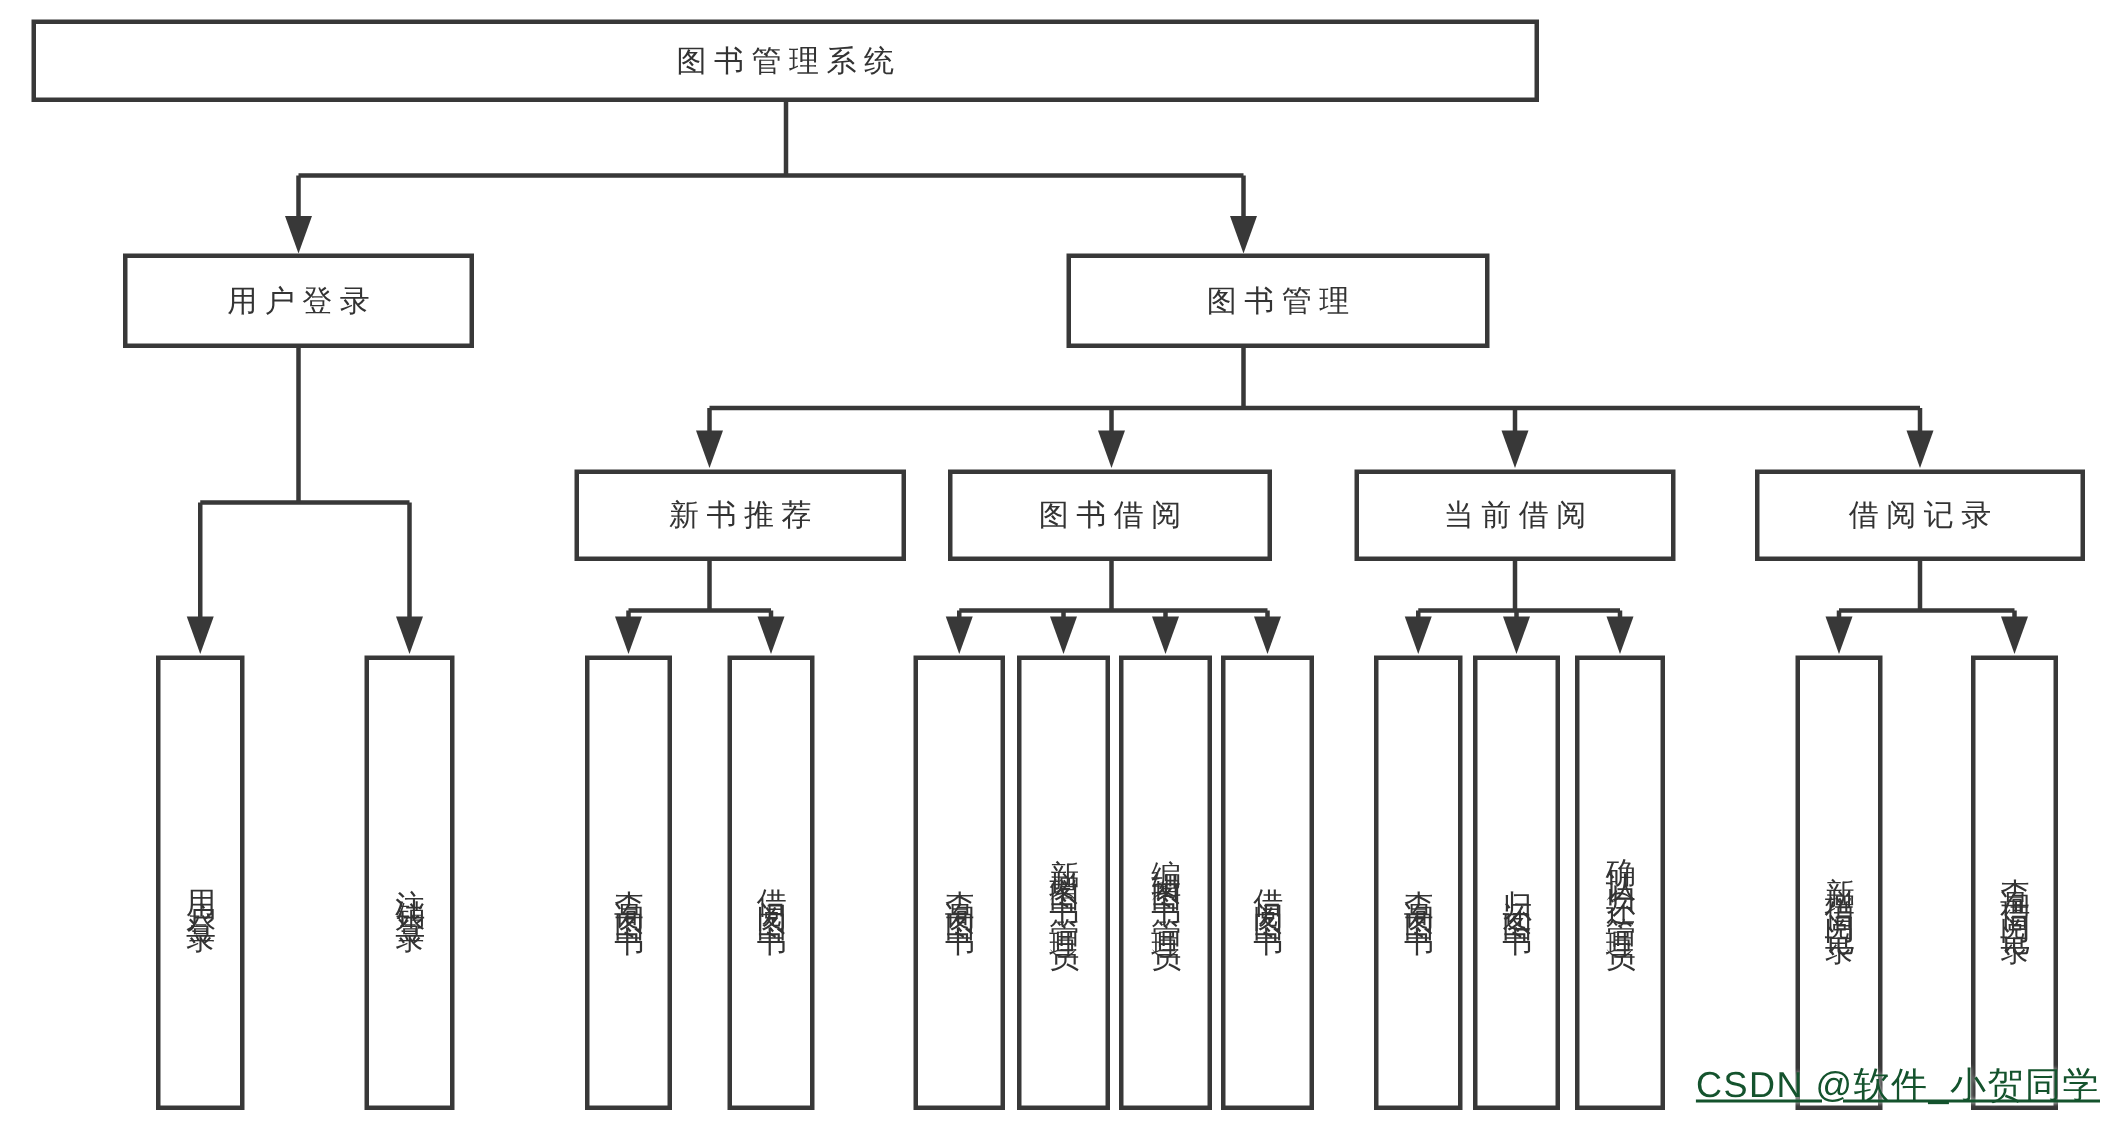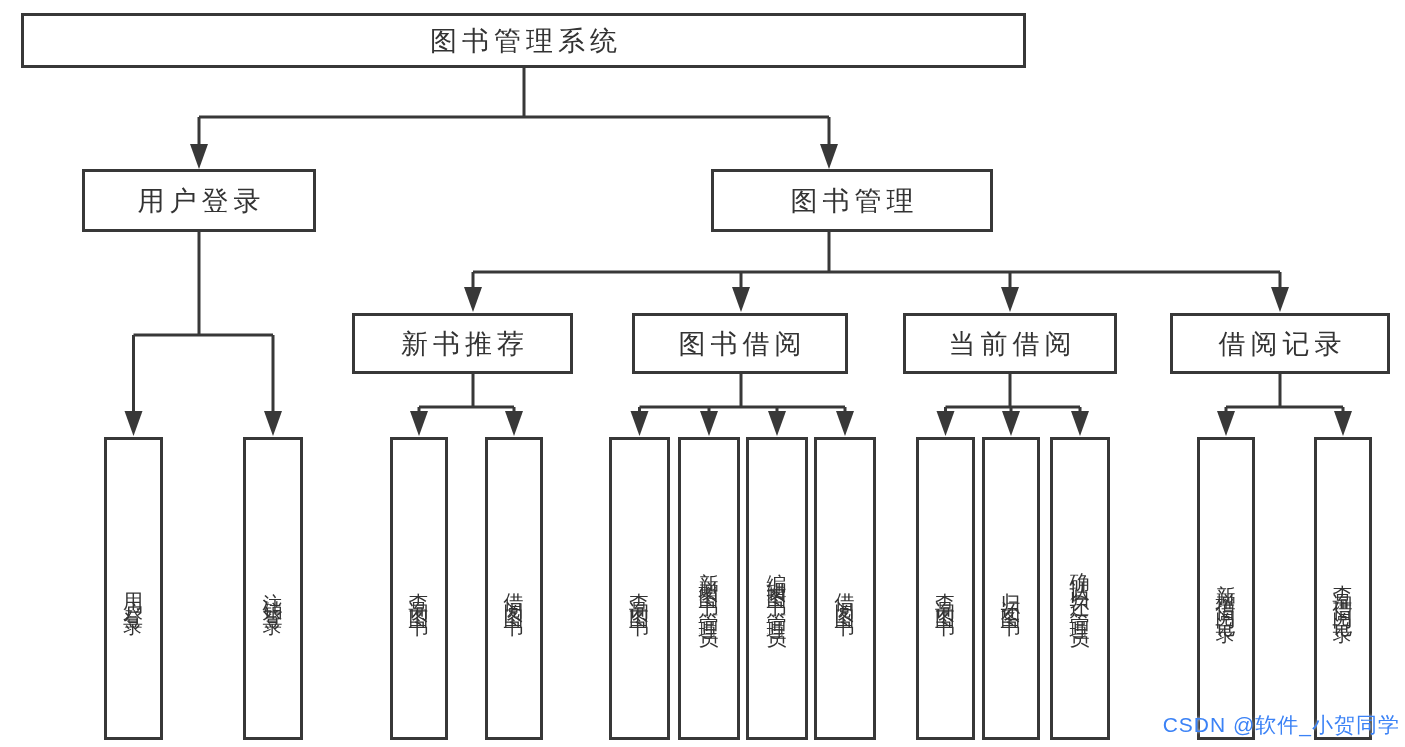--- a/index.html
+++ b/index.html
@@ -25,21 +25,21 @@
     position: absolute;
     box-sizing: border-box;
     background: #ffffff;
     border: 3px solid #383838;
     display: flex;
     align-items: center;
     justify-content: center;
     color: #333333;
   }
   .h-label {
-    font-size: 27px;
+    font-size: 20px;
     letter-spacing: 5px;
     margin-right: -5px;
     white-space: nowrap;
   }
   .leaf {
     top: 437px;
     height: 303px;
   }
   .v-label {
     writing-mode: vertical-rl;
@@ -47,47 +47,48 @@
     font-size: 20px;
     letter-spacing: 8px;
     margin-bottom: -8px;
     line-height: 1;
     white-space: nowrap;
   }
   
   .n-root     { left: 21px;   top: 13px;  width: 1005px; height: 55px; }
   .n-login    { left: 82px;   top: 169px; width: 234px;  height: 63px; }
   .n-mgmt     { left: 711px;  top: 169px; width: 282px;  height: 63px; }
-  .n-newbook  { left: 352px;  top: 313px; width: 221px;  height: 61px; }
+  .n-newbook  { left: 383px;  top: 313px; width: 221px;  height: 61px; }
   .n-borrow   { left: 632px;  top: 313px; width: 216px;  height: 61px; }
   .n-current  { left: 903px;  top: 313px; width: 214px;  height: 61px; }
   .n-records  { left: 1170px; top: 313px; width: 220px;  height: 61px; }
   .n-l1  { left: 104px;  width: 59px; }
   .n-l2  { left: 243px;  width: 60px; }
   .n-l3  { left: 390px;  width: 58px; }
   .n-l4  { left: 485px;  width: 58px; }
   .n-l5  { left: 609px;  width: 61px; }
   .n-l6  { left: 678px;  width: 62px; }
   .n-l7  { left: 746px;  width: 62px; }
   .n-l8  { left: 814px;  width: 62px; }
   .n-l9  { left: 916px;  width: 59px; }
   .n-l10 { left: 982px;  width: 58px; }
   .n-l11 { left: 1050px; width: 60px; }
   .n-l12 { left: 1197px; width: 58px; }
   .n-l13 { left: 1314px; width: 58px; }
   #watermark {
     position: absolute;
     right: 5px;
     bottom: 8px;
-    font-size: 21px;
+    font-size: 24px;
     letter-spacing: 1px;
-    color: #3b82f6;
+    color: #14532d;
     text-shadow: 0 0 3px rgba(255,255,255,0.9);
     z-index: 10;
     white-space: nowrap;
+    text-decoration: underline;
   }
 </style>
 </head>
 <body>
 
 <div id="canvas">
 
   <svg id="edges" viewBox="0 0 1405 747" xmlns="http://www.w3.org/2000/svg">
     <g stroke="#383838" stroke-width="3" fill="none">
 

